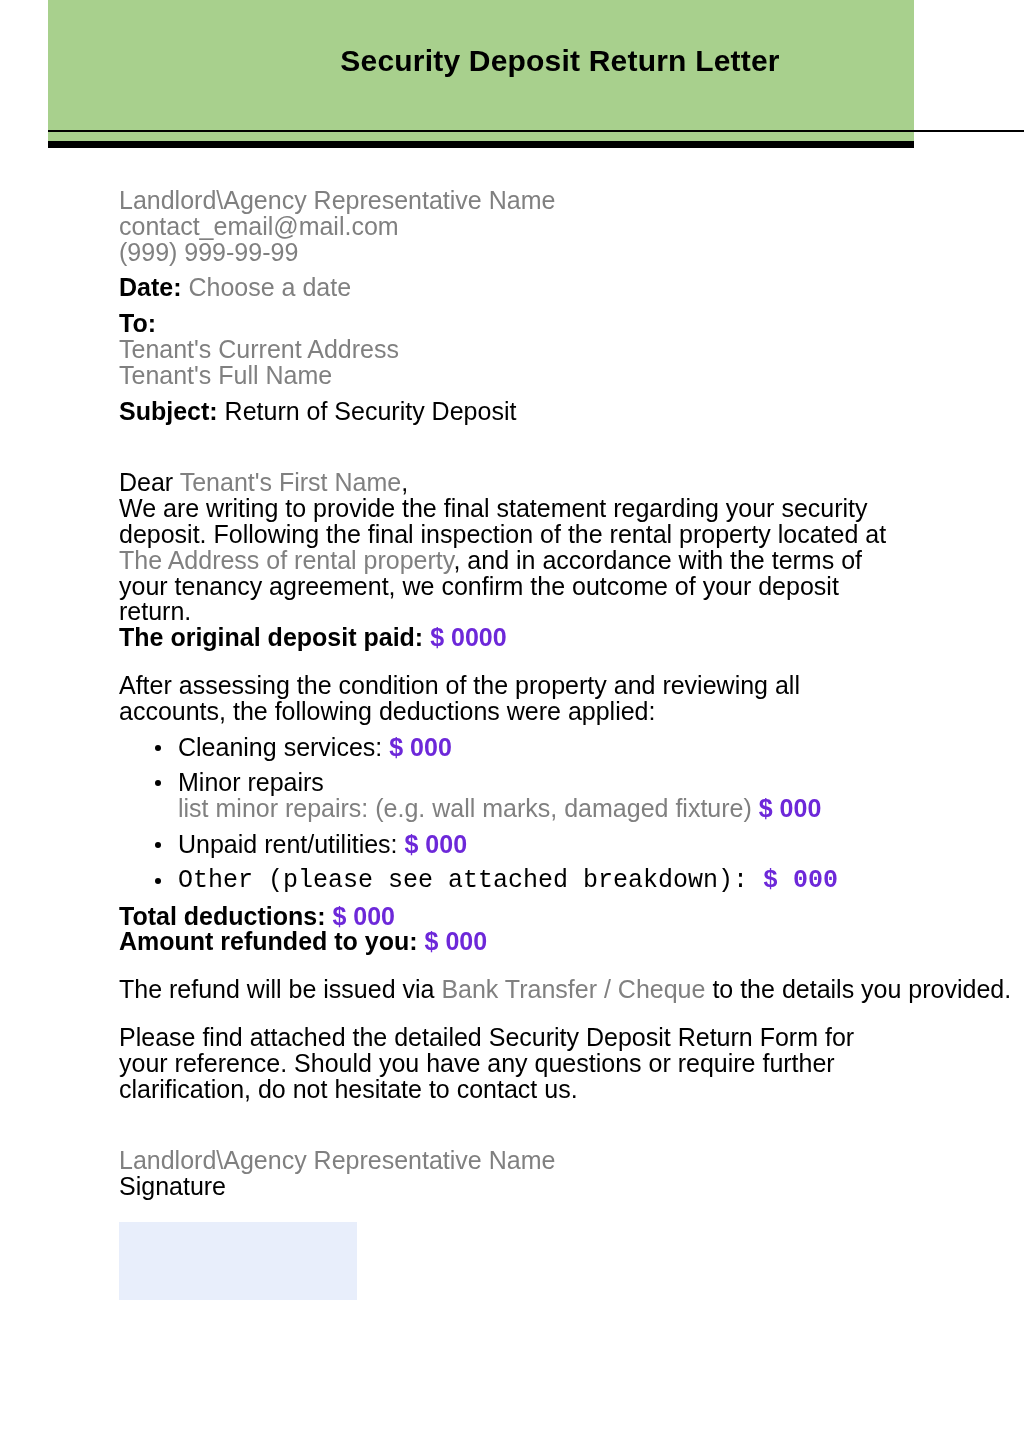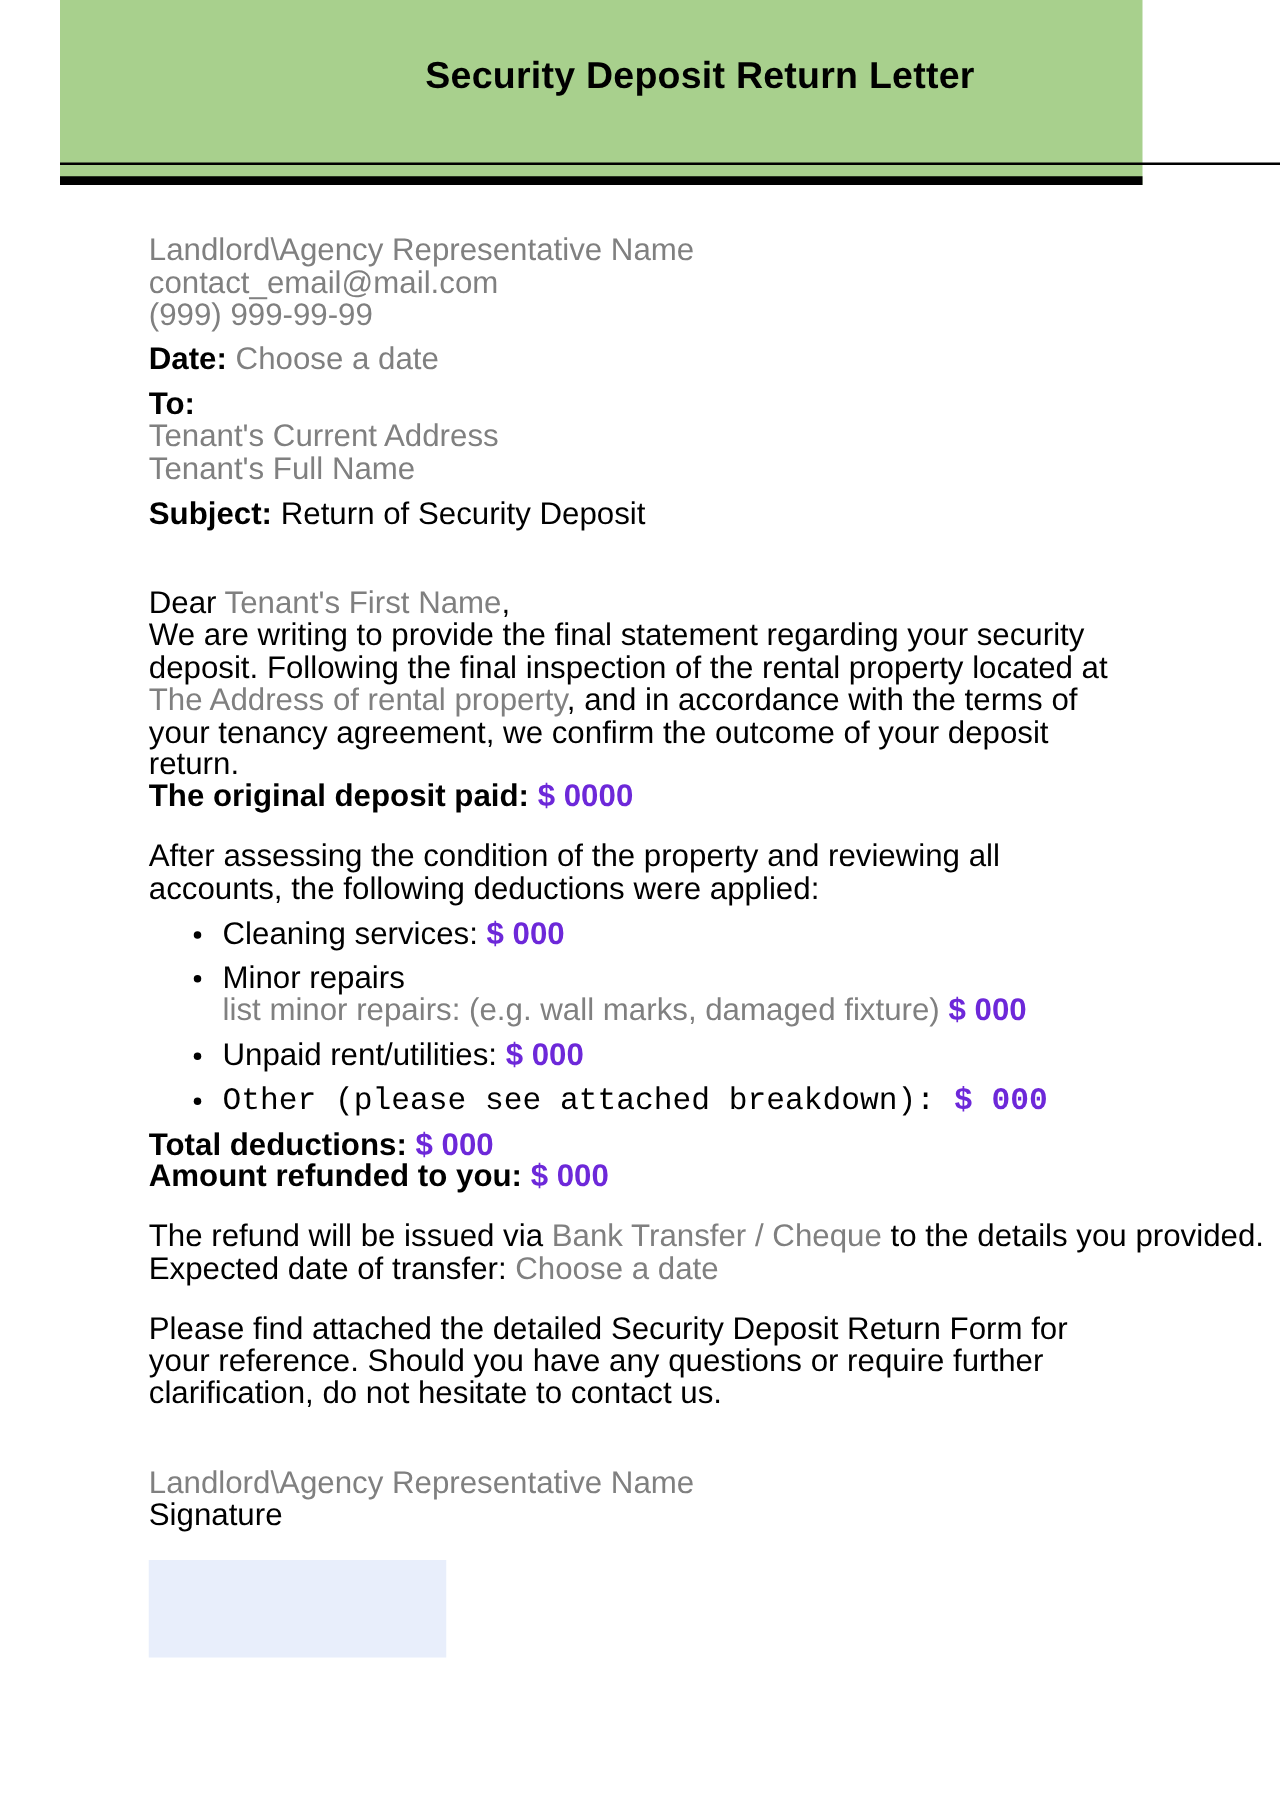--- a/index.html
+++ b/index.html
@@ -201,24 +201,20 @@
       <span class="gray-b">$ 000</span>
     </div>
     <div class="line">
       <span class="b">Amount refunded to you:</span>
       <span class="gray-b">$ 000</span>
     </div>
 
     <div class="spacer-md"></div>
 
     <div class="line"><span>The refund will be issued via </span><span class="gray">Bank Transfer / Cheque</span><span> to the details you provided.</span></div>
-    <div class="line">
-      <span>Expected date of transfer:</span>
-      <span class="gray">Choose a date</span>
-    </div>
 
     <div class="spacer-md"></div>
 
     <p class="para">Please find attached the detailed Security Deposit Return Form for your reference. Should you have any questions or require further clarification, do not hesitate to contact us.</p>
 
     <div class="spacer-xl"></div>
 
     <div class="block">
       <div class="line gray">Landlord\Agency Representative Name</div>
       <div class="line">Signature</div>

